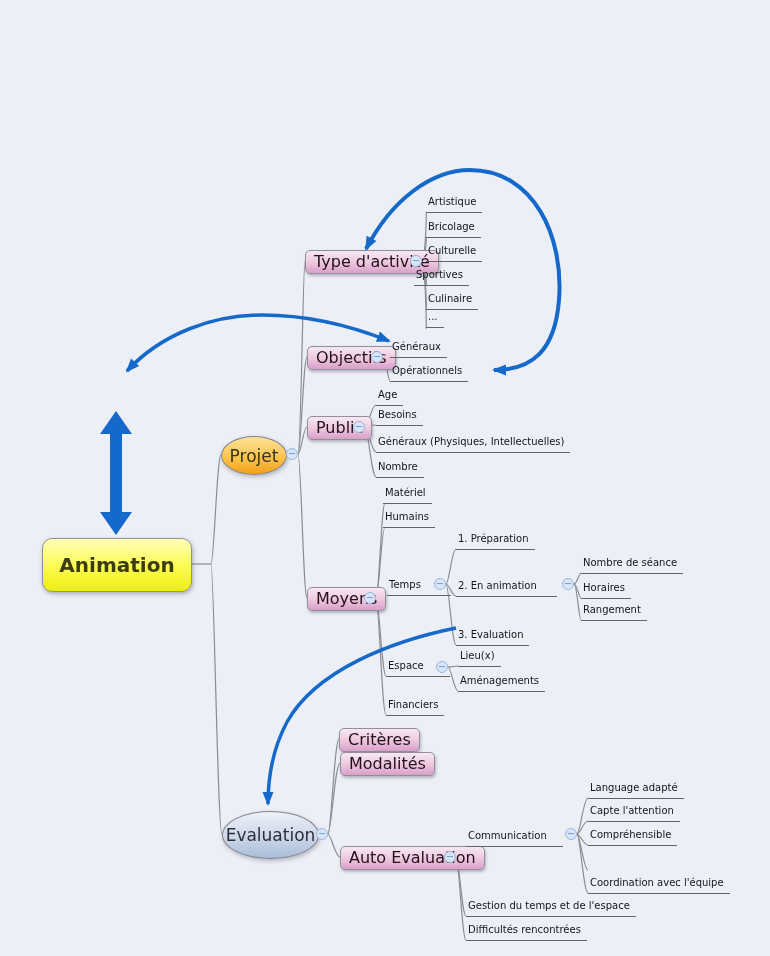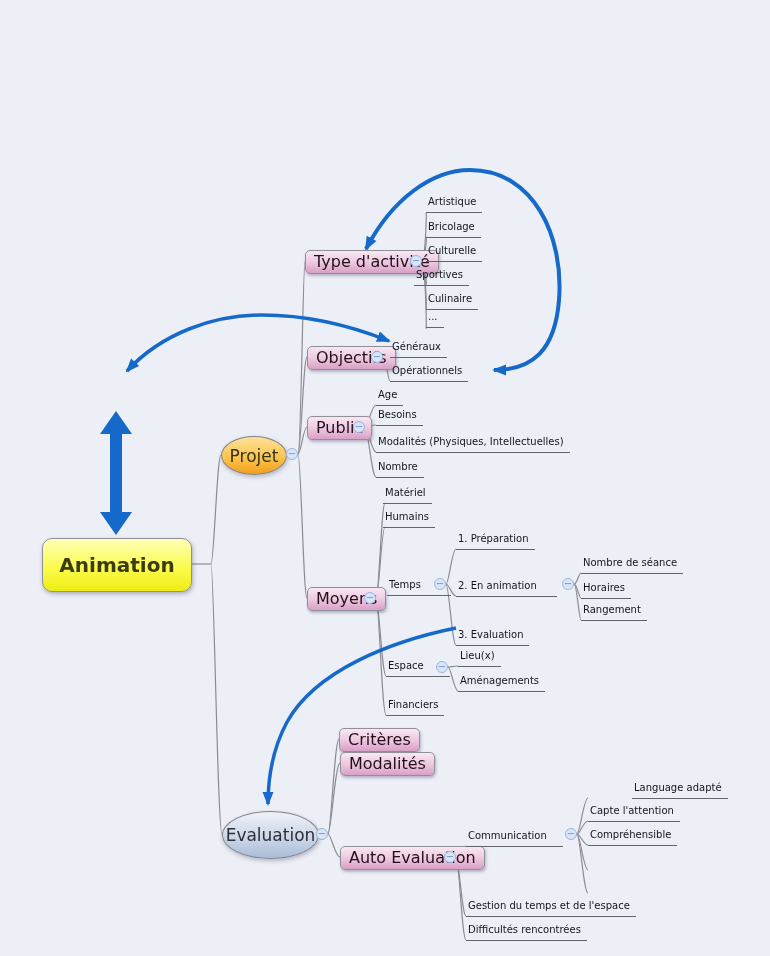--- a/index.html
+++ b/index.html
@@ -106,21 +106,21 @@
   <div class="topic-label" style="left:426px;top:242px;">Culturelle</div>
   <div class="topic-label" style="left:414px;top:266px;">Sportives</div>
   <div class="topic-label" style="left:426px;top:290px;">Culinaire</div>
   <div class="topic-label" style="left:426px;top:308px;">...</div>
 
   <div class="topic-label" style="left:390px;top:338px;">Généraux</div>
   <div class="topic-label" style="left:390px;top:362px;">Opérationnels</div>
 
   <div class="topic-label" style="left:376px;top:386px;">Age</div>
   <div class="topic-label" style="left:376px;top:406px;">Besoins</div>
-  <div class="topic-label" style="left:376px;top:433px;">Modalités (Physiques, Intellectuelles)</div>
+  <div class="topic-label" style="left:376px;top:433px;">Généraux (Physiques, Intellectuelles)</div>
   <div class="topic-label" style="left:376px;top:458px;">Nombre</div>
 
   <div class="topic-label" style="left:383px;top:484px;">Matériel</div>
   <div class="topic-label" style="left:383px;top:508px;">Humains</div>
   <div class="topic-label" style="left:387px;top:576px;padding-right:30px;">Temps</div>
   <div class="topic-label" style="left:386px;top:657px;padding-right:26px;">Espace</div>
   <div class="topic-label" style="left:386px;top:696px;">Financiers</div>
 
   <div class="topic-label" style="left:456px;top:530px;">1. Préparation</div>
   <div class="topic-label" style="left:456px;top:577px;padding-right:20px;">2. En animation</div>
@@ -130,23 +130,24 @@
   <div class="topic-label" style="left:581px;top:579px;">Horaires</div>
   <div class="topic-label" style="left:581px;top:601px;">Rangement</div>
 
   <div class="topic-label" style="left:458px;top:647px;">Lieu(x)</div>
   <div class="topic-label" style="left:458px;top:672px;">Aménagements</div>
 
   <div class="topic-label" style="left:466px;top:827px;padding-right:16px;">Communication</div>
   <div class="topic-label" style="left:466px;top:897px;">Gestion du temps et de l'espace</div>
   <div class="topic-label" style="left:466px;top:921px;">Difficultés rencontrées</div>
 
-  <div class="topic-label" style="left:588px;top:779px;margin-left:44px;">Language adapté</div>
+  <div class="topic-label" style="left:588px;top:779px;">Language adapté</div>
   <div class="topic-label" style="left:588px;top:802px;">Capte l'attention</div>
   <div class="topic-label" style="left:588px;top:826px;">Compréhensible</div>
+  <div class="topic-label" style="left:588px;top:874px;">Coordination avec l'équipe</div>
 
   <div class="minus" style="left:286px;top:448px;">−</div>
   <div class="minus" style="left:410px;top:255px;">−</div>
   <div class="minus" style="left:371px;top:351px;">−</div>
   <div class="minus" style="left:353px;top:421px;">−</div>
   <div class="minus" style="left:364px;top:592px;">−</div>
   <div class="minus" style="left:434px;top:578px;">−</div>
   <div class="minus" style="left:562px;top:578px;">−</div>
   <div class="minus" style="left:436px;top:661px;">−</div>
   <div class="minus" style="left:316px;top:828px;">−</div>

